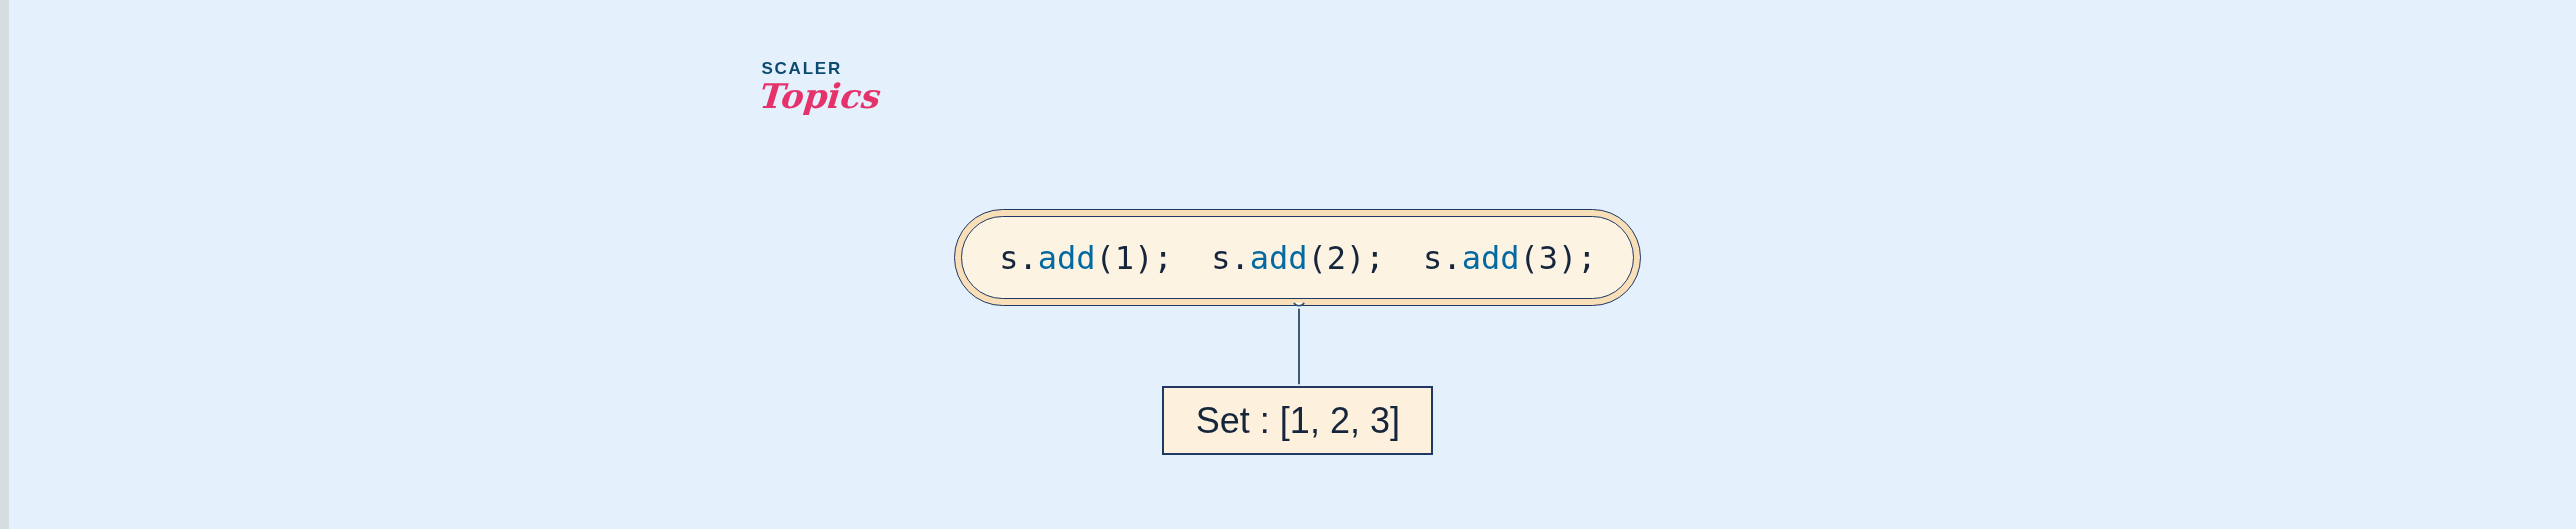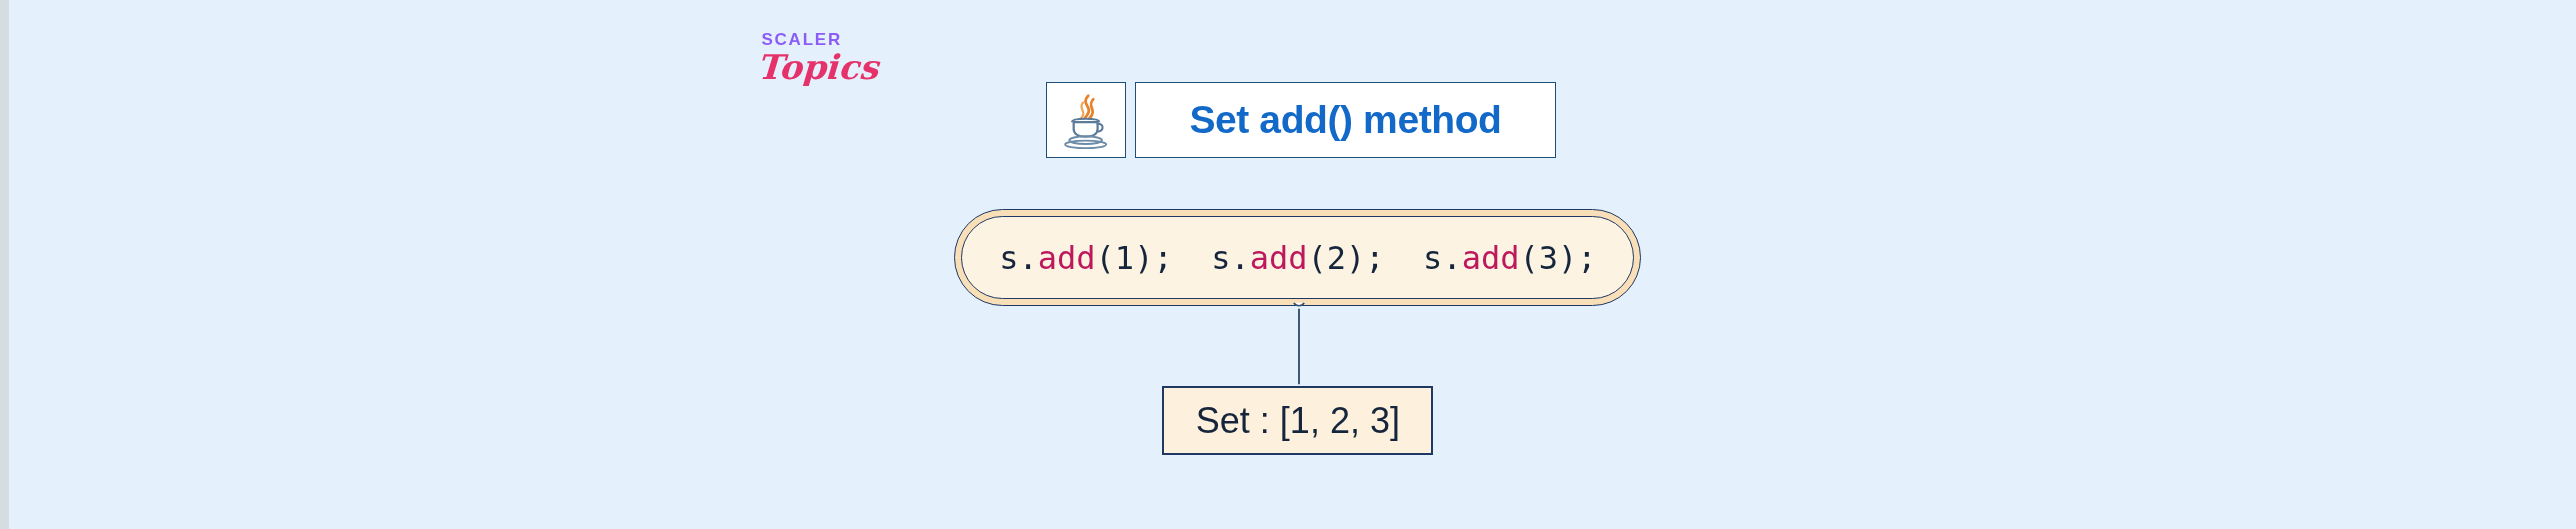--- a/index.html
+++ b/index.html
@@ -37,23 +37,24 @@
     left: 752px;
     top: 31px;
     width: 155px;
     height: 69px;
   }
   #logo-scaler {
     font-family: "Liberation Sans", sans-serif;
     font-weight: bold;
     font-size: 17px;
     letter-spacing: 1.8px;
-    color: #8b5cf6;
+    color: #0c4a6e;
     line-height: 1;
     white-space: nowrap;
+    margin-top: 29px;
   }
   #logo-topics {
     font-family: "DejaVu Serif", serif;
     font-style: italic;
     font-weight: bold;
     font-size: 34px;
     color: #e6326b;
     line-height: 1;
     margin-top: 1.7px;
     margin-left: -1.7px;
@@ -126,21 +127,21 @@
     align-items: center;
     justify-content: center;
   }
   #code-text {
     font-family: "DejaVu Sans Mono", monospace;
     font-size: 32px;
     color: #15253c;
     white-space: pre;
     letter-spacing: 0px;
   }
-  #code-text .m { color: #be185d; }
+  #code-text .m { color: #0369a1; }
 
   
   #connector {
     position: absolute;
     left: 1271px;
     top: 302px;
     width: 38px;
     height: 89px;
   }
 
@@ -170,47 +171,20 @@
 
 <div id="stage">
 
   <div id="canvas">
 
     <div id="logo">
       <div id="logo-scaler">SCALER</div>
       <div id="logo-topics">Topics</div>
     </div>
 
-    <div id="title-row">
-
-      <div id="java-badge">
-        <span>
-          <svg width="53" height="57" viewBox="0 0 62 66" xmlns="http://www.w3.org/2000/svg">
-
-            <path d="M33 4 C27 10, 31 14, 33 18 C35 22, 33 26, 29 30" fill="none" stroke="#e8822a" stroke-width="3.2" stroke-linecap="round"></path>
-            <path d="M39 8 C34 13, 37 17, 38 21 C39 25, 37 28, 34 31" fill="none" stroke="#e8822a" stroke-width="3.2" stroke-linecap="round"></path>
-            <path d="M27 12 C23 16, 26 20, 27 23 C28 26, 26 29, 24 31" fill="none" stroke="#f0a65a" stroke-width="2.6" stroke-linecap="round"></path>
-
-            <path d="M16 35 L16 43 C16 49, 22 52, 30 52 C38 52, 44 49, 44 43 L44 35 Z" fill="none" stroke="#5b7b99" stroke-width="2.6" stroke-linejoin="round"></path>
-
-            <path d="M44 37 C51 36, 52 44, 45 46" fill="none" stroke="#5b7b99" stroke-width="2.4" stroke-linecap="round"></path>
-
-            <path d="M14 35 C14 32, 22 31, 30 31 C38 31, 46 32, 46 35" fill="none" stroke="#5b7b99" stroke-width="2.4"></path>
-
-            <ellipse cx="30" cy="56" rx="19" ry="4.5" fill="none" stroke="#6d8ca8" stroke-width="2.4"></ellipse>
-            <ellipse cx="30" cy="61" rx="24" ry="4.5" fill="none" stroke="#6d8ca8" stroke-width="2.2"></ellipse>
-          </svg>
-        </span>
-      </div>
-
-      <div id="title-box">
-        <span id="title-text">Set add() method</span>
-      </div>
-
-    </div>
 
     <div id="code-pill">
       <div id="code-pill-inner">
         <span id="code-text"><span>s.</span><span class="m">add</span><span>(1);</span>  <span>s.</span><span class="m">add</span><span>(2);</span>  <span>s.</span><span class="m">add</span><span>(3);</span></span>
       </div>
     </div>
 
     <div id="connector">
       <svg width="38" height="89" viewBox="0 0 44 104" xmlns="http://www.w3.org/2000/svg">
         <path d="M16 1 A7 7 0 0 0 28 1" fill="#ffffff" stroke="#31506e" stroke-width="2"></path>

